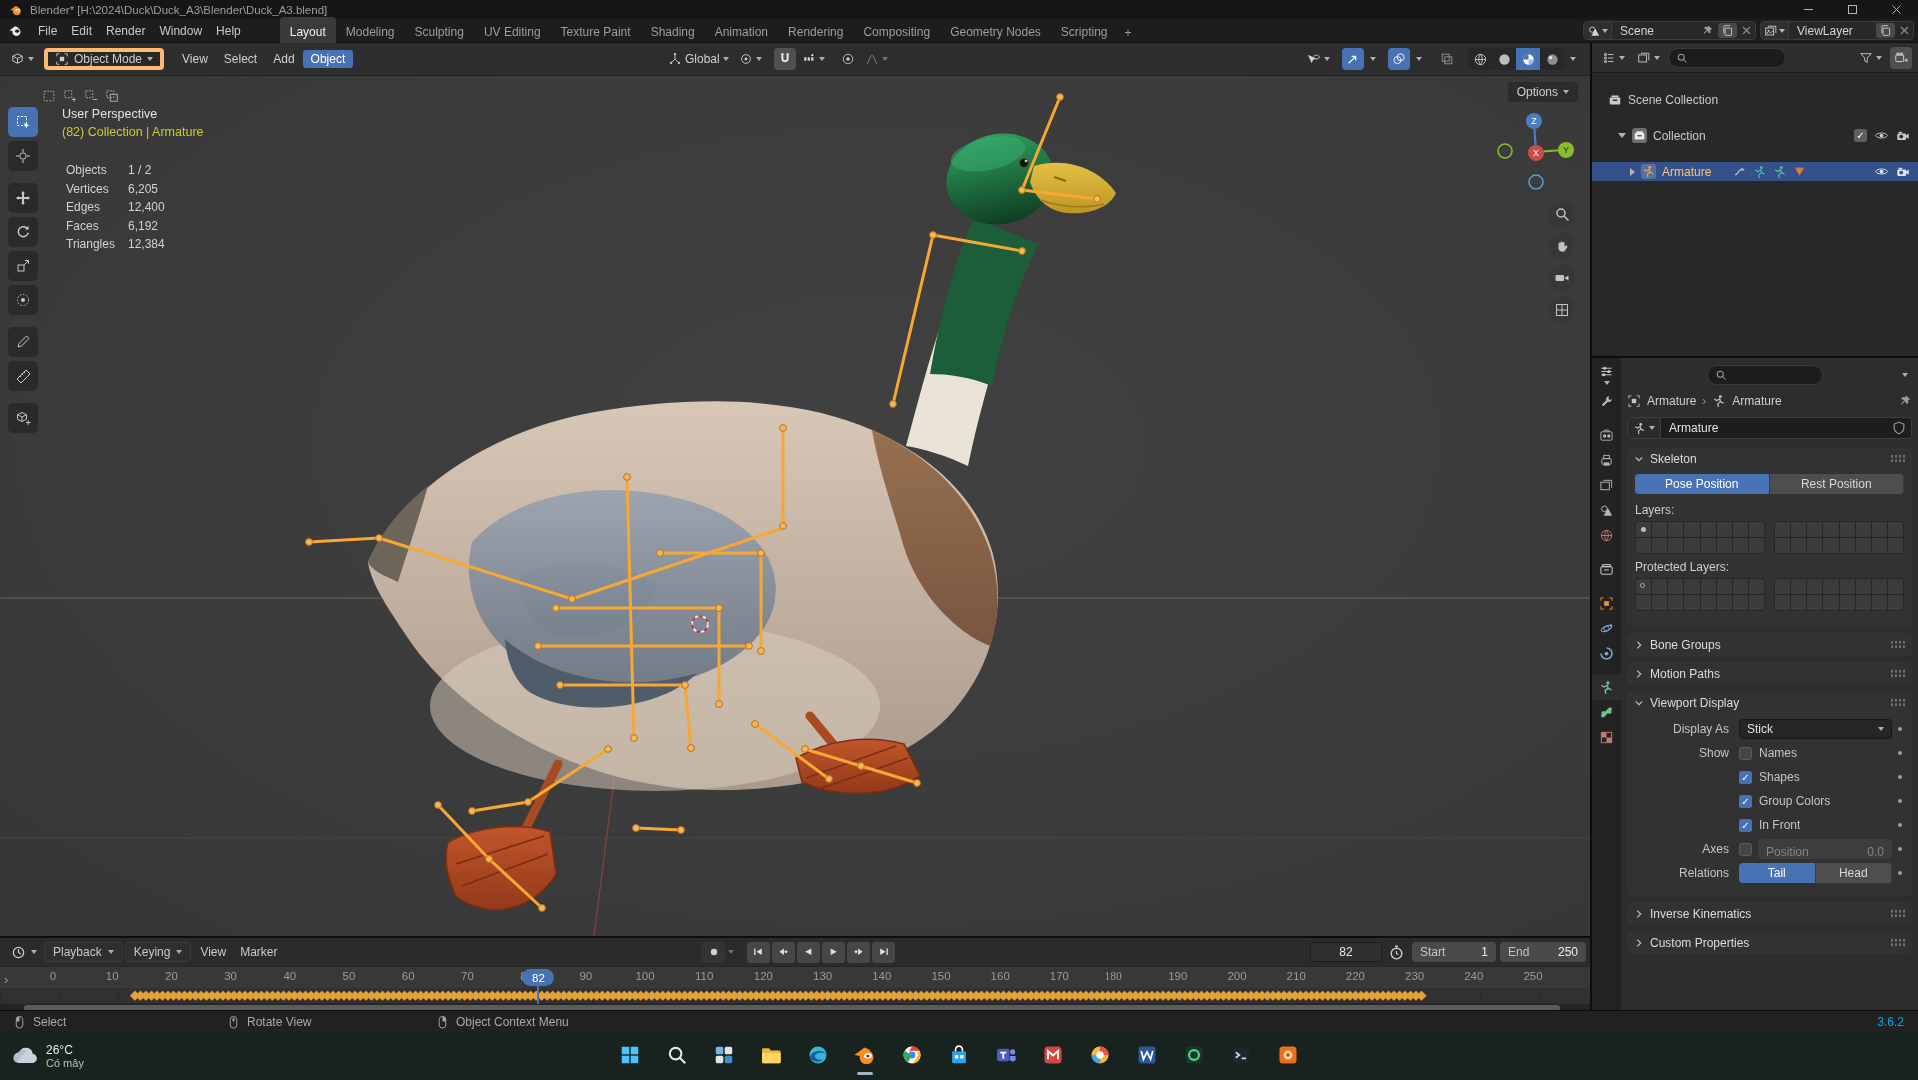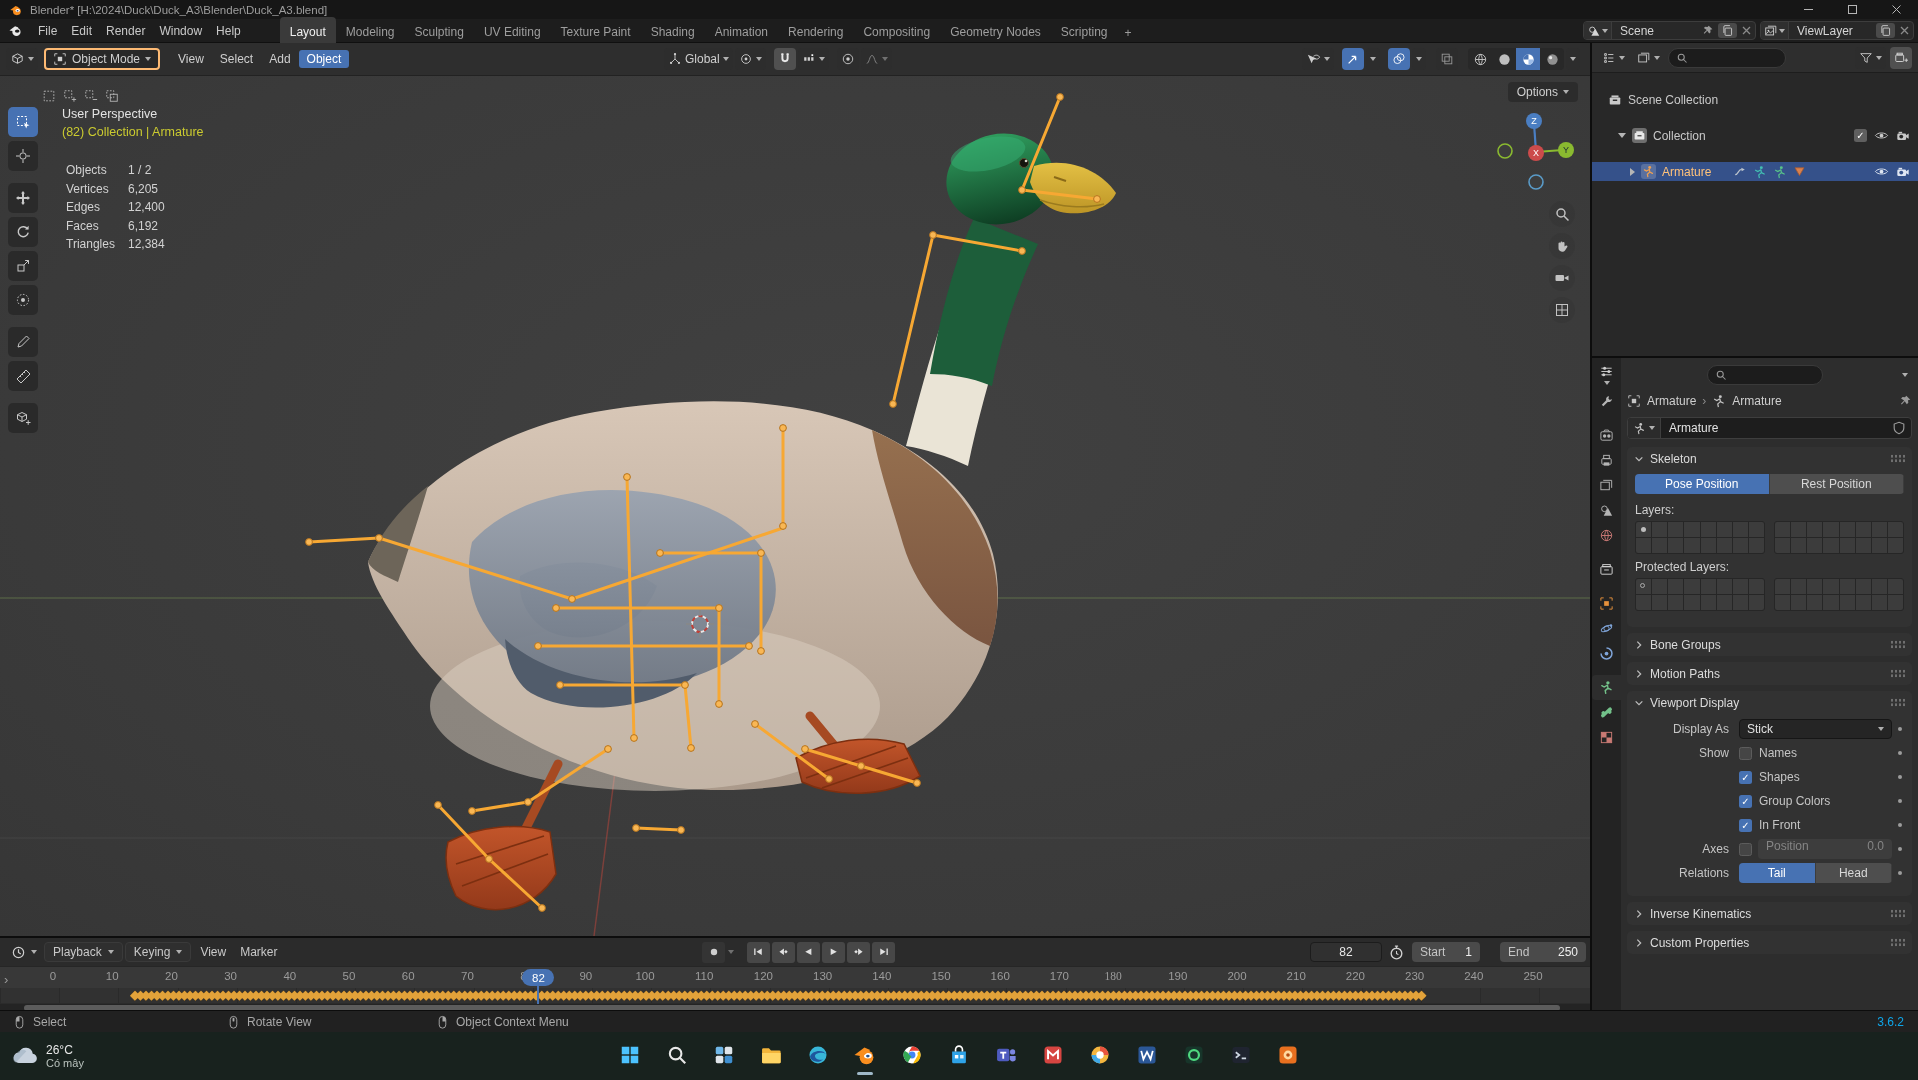--- a/index.html
+++ b/index.html
@@ -24,21 +24,21 @@
   .idfield .ibtn{display:flex;align-items:center;padding:0 3px;background:#2f2f2f;border-right:1px solid #3d3d3d;height:100%;border-radius:3px 0 0 3px;gap:1px;}
   .idfield .lbl{padding:0 8px;font-size:12px;min-width:86px;}
   .idfield .mini{display:flex;align-items:center;padding:0 3px;color:#9a9a9a;}
   .idfield .mini.box{background:#4a4a4a;border-radius:3px;margin:0 1px;height:15px;color:#ddd;}
   .dd{width:0;height:0;border-left:3.5px solid transparent;border-right:3.5px solid transparent;border-top:4.5px solid #b0b0b0;display:inline-block;}
   .dd.dim{border-top-color:#707070;}
   
   .viewport{position:absolute;left:0;top:43px;width:1592px;height:893px;background:radial-gradient(ellipse at 55% 45%, #414141 0%, #3a3a3a 70%, #363636 100%);border-right:2px solid #0d0d0d;overflow:hidden;}
   .vp-header{position:absolute;left:0;top:0;width:100%;height:33px;background:#2e2e2e;border-bottom:1px solid #222;display:flex;align-items:center;font-size:12px;color:#cfcfcf;z-index:30;}
   .hgrp{display:flex;align-items:center;gap:2px;}
-  .modebox{display:flex;align-items:center;gap:5px;background:#282828;border:2px solid #fdba74;border-radius:4px;height:22px;padding:0 7px;margin-left:4px;}
+  .modebox{display:flex;align-items:center;gap:5px;background:#282828;border:4px solid #fdba74;border-radius:4px;height:22px;padding:0 7px;margin-left:4px;}
   .vpmenu{padding:2px 8px;border-radius:3px;}
   .vpmenu.active{background:#4772b3;color:#fff;}
   .toolbtn{display:flex;align-items:center;background:#2d2d2d;border-radius:4px;height:22px;padding:0 4px;gap:3px;}
   .toolbtn.on{background:#4772b3;color:#fff;}
   .toolbtn.press{background:#505050;}
   .shadegrp{display:flex;align-items:center;background:#282828;border-radius:4px;height:22px;overflow:hidden;}
   .shadegrp>div{width:24px;height:22px;display:flex;align-items:center;justify-content:center;color:#c5c5c5;}
   .shadegrp>div.on{background:#4772b3;color:#fff;}
   .options-btn{position:absolute;right:12px;top:39px;display:flex;gap:5px;align-items:center;background:rgba(40,40,40,.75);border-radius:4px;padding:3px 9px;color:#cfcfcf;font-size:12px;z-index:25;}
   #selmodes{position:absolute;left:42px;top:46px;display:flex;gap:7px;z-index:25;color:#b9b9b9;}
@@ -84,21 +84,21 @@
   .lgrid{flex:1;display:grid;grid-template-columns:repeat(8,1fr);grid-auto-rows:15px;gap:1px;background:#262626;border:1px solid #262626;border-radius:3px;overflow:hidden;}
   .lcell{background:#3c3c3c;position:relative;}
   .lcell .dot{position:absolute;left:50%;top:50%;width:5px;height:5px;margin:-2.5px;border-radius:50%;background:#bdbdbd;}
   .lcell .ring{position:absolute;left:50%;top:50%;width:5px;height:5px;margin:-3.5px;border-radius:50%;border:1.4px solid #a9a9a9;}
   .ckbox{width:13px;height:13px;border-radius:2.5px;background:#4772b3;color:#fff;display:flex;align-items:center;justify-content:center;font-size:10px;font-family:"DejaVu Sans",sans-serif;}
   .ckbox.off{background:#454545;border:1px solid #5c5c5c;color:transparent;}
   .vdrow{display:flex;align-items:center;height:22px;margin:2px 0;}
   .vdlabel{width:110px;text-align:right;padding-right:10px;color:#c5c5c5;}
   .animdot{margin-left:auto;margin-right:2px;width:4px;height:4px;border-radius:50%;background:#9c9c9c;}
   .dropfield{flex:1;display:flex;align-items:center;background:#252525;border:1px solid #161616;border-radius:4px;height:20px;padding:0 7px;color:#e0e0e0;margin-right:6px;}
-  .disfield{flex:1;display:flex;align-items:flex-start;background:#3d3d3d;border-radius:4px;height:20px;padding:0 8px;color:#858585;margin:0 6px;}
+  .disfield{flex:1;display:flex;align-items:flex-end;background:#3d3d3d;border-radius:4px;height:20px;padding:0 8px;color:#858585;margin:0 6px;}
   
   .timeline{position:absolute;left:0;top:936px;width:1592px;height:74px;background:#2b2b2b;border-top:2px solid #0d0d0d;border-right:2px solid #0d0d0d;font-size:12px;color:#c9c9c9;}
   .tl-header{position:relative;height:28px;display:flex;align-items:center;}
   .tlmenu{display:flex;align-items:center;gap:5px;padding:2px 7px;}
   .tlbox{display:flex;align-items:center;gap:6px;background:#2f2f2f;border:1px solid #3a3a3a;border-radius:4px;padding:2px 8px;margin-right:2px;}
   .transport{position:absolute;left:747px;display:flex;gap:2px;}
   .tbtn{width:23px;height:21px;background:#474747;border-radius:3px;display:flex;align-items:center;justify-content:center;color:#e2e2e2;}
   .recbtn{position:absolute;left:702px;display:flex;align-items:center;}
   .framefield{position:absolute;left:1310px;width:72px;height:20px;background:#303030;border:1px solid #1c1c1c;border-radius:4px;display:flex;align-items:center;justify-content:center;color:#e8e8e8;}
   .sefield{position:absolute;height:20px;background:#4a4a4a;border-radius:4px;display:flex;align-items:center;padding:0 8px;gap:10px;color:#c5c5c5;}
@@ -1166,21 +1166,21 @@
       <div class="framefield">
           <span>82</span>
         </div>
       <span class="abs" style="left:1388px;display:flex;">
         <svg width="17" height="17" viewBox="0 0 16 16">
             <circle cx="8" cy="9" r="5" fill="none" stroke="#cfcfcf" stroke-width="1.3"></circle>
             <path d="M8 6.5V9l1.8 1" stroke="#cfcfcf" fill="none"></path>
             <path d="M6.5 2h3M8 2v2" stroke="#cfcfcf"></path>
           </svg>
       </span>
-      <div class="sefield" style="left:1412px;width:68px;">
+      <div class="sefield" style="left:1412px;width:84px;">
         <span>Start</span>
           <b>1</b>
       </div>
       <div class="sefield" style="left:1500px;width:86px;">
         <span>End</span>
           <b>250</b>
       </div>
     </div>
     <div class="ruler" id="ruler">
         <span class="tick" style="left: 53px;">0</span>

